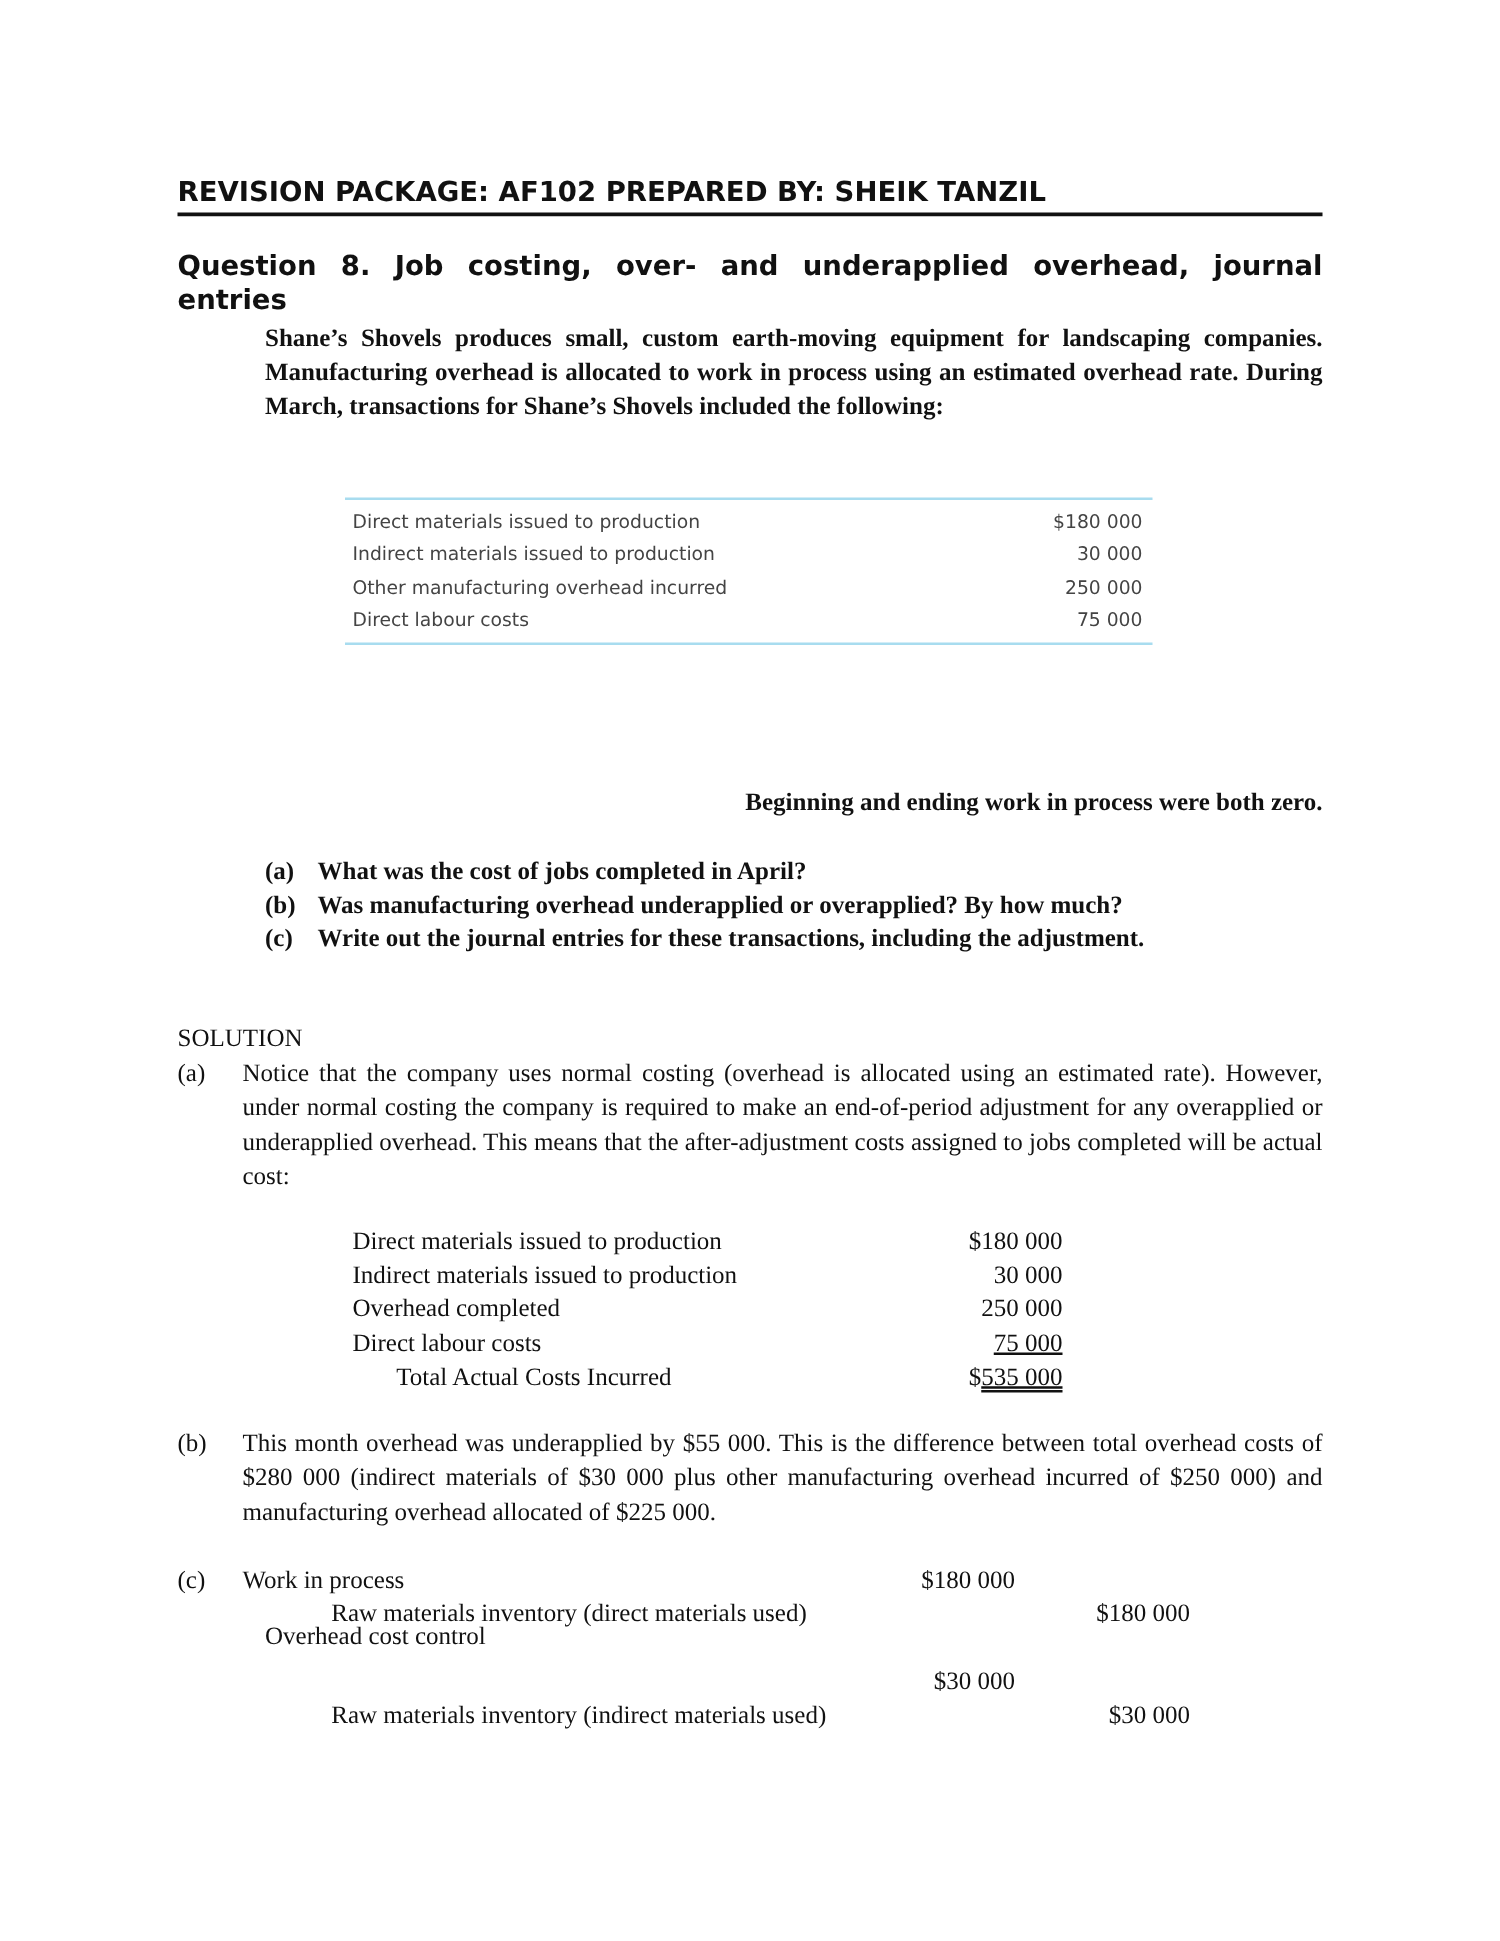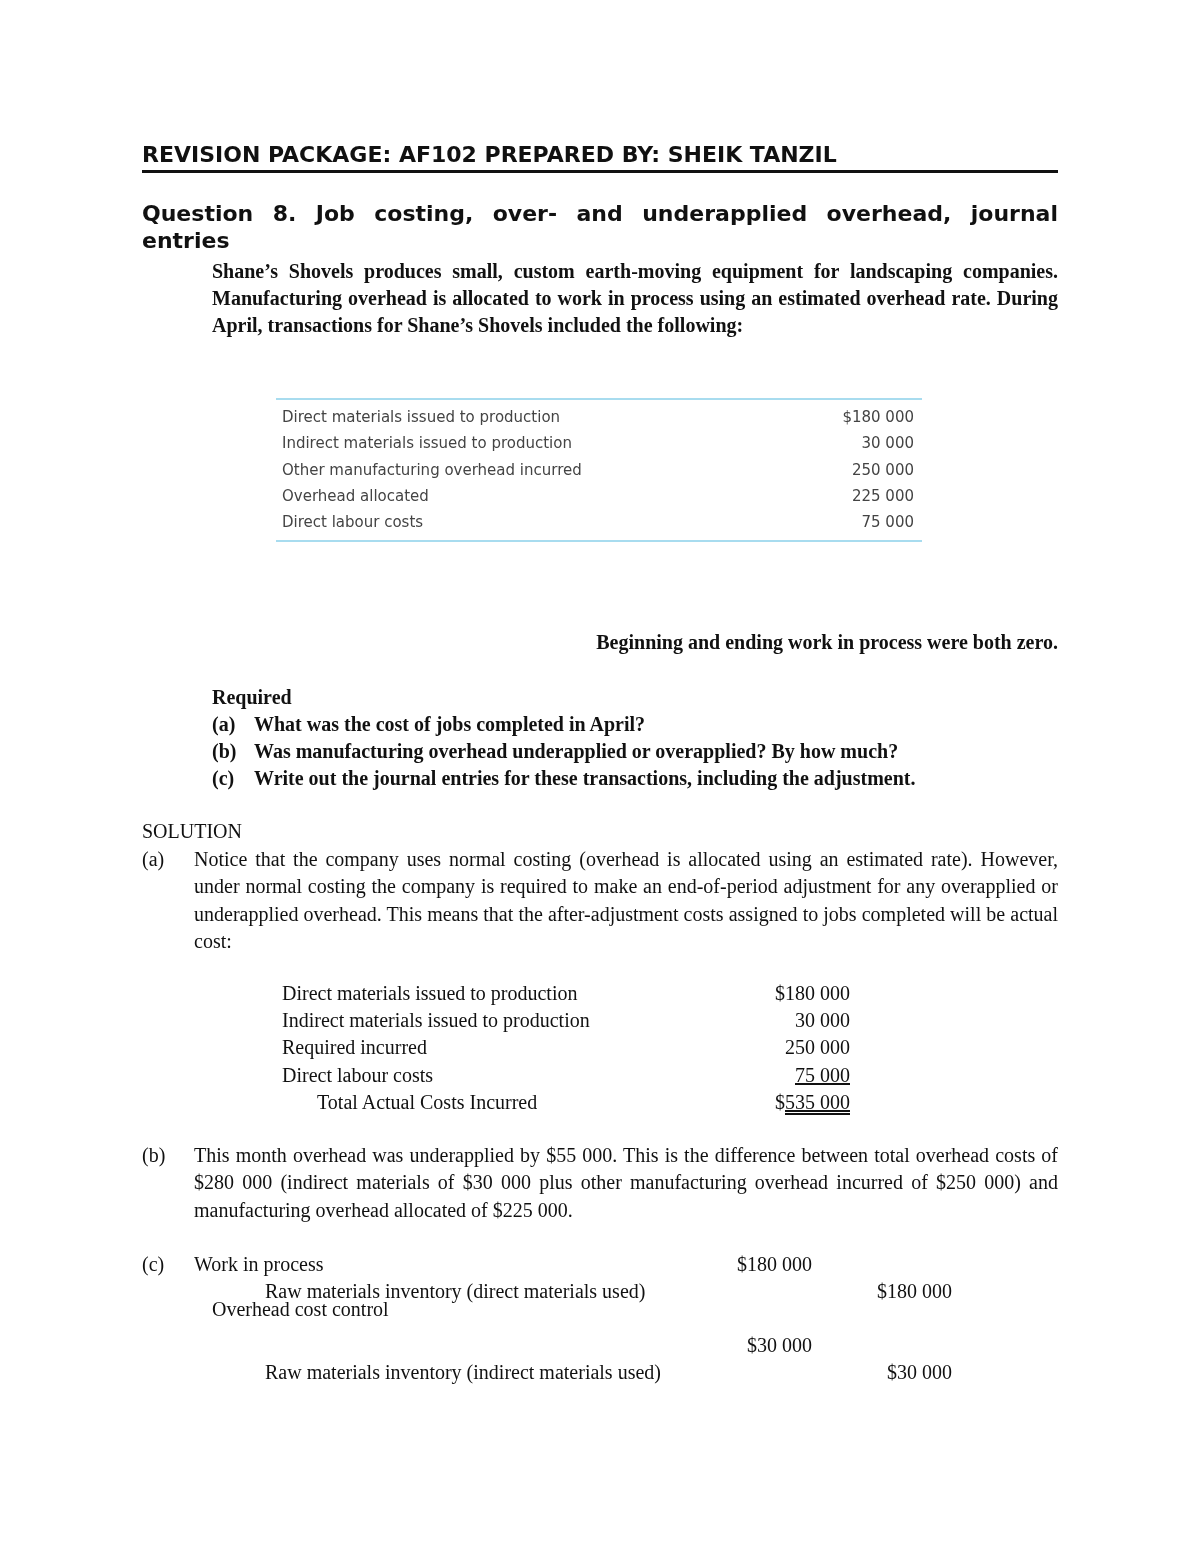--- a/index.html
+++ b/index.html
@@ -41,49 +41,44 @@
 <body>
 
 <div class="abs sans header-title">REVISION PACKAGE: AF102 PREPARED BY: SHEIK TANZIL</div>
 <div class="abs header-rule"></div>
 
 <div class="abs sans q-title">
   <span class="line1">Question 8. Job costing, over- and underapplied overhead, journal</span>
   <span>entries</span>
 </div>
 
-<div class="abs serif intro">Shane’s Shovels produces small, custom earth-moving equipment for landscaping companies. Manufacturing overhead is allocated to work in process using an estimated overhead rate. During April, transactions for Shane’s Shovels included the following:</div>
+<div class="abs serif intro">Shane’s Shovels produces small, custom earth-moving equipment for landscaping companies. Manufacturing overhead is allocated to work in process using an estimated overhead rate. During March, transactions for Shane’s Shovels included the following:</div>
 
 <div class="abs given-table">
   <div class="given-row">
     <span>Direct materials issued to production</span>
     <span>$180 000</span>
   </div>
   <div class="given-row">
     <span>Indirect materials issued to production</span>
     <span>30 000</span>
   </div>
   <div class="given-row">
     <span>Other manufacturing overhead incurred</span>
     <span>250 000</span>
   </div>
   <div class="given-row">
-    <span>Overhead allocated</span>
-    <span>225 000</span>
-  </div>
-  <div class="given-row">
     <span>Direct labour costs</span>
     <span>75 000</span>
   </div>
 </div>
 
 <div class="abs serif bold-par" style="top:629px;text-align:right;">Beginning and ending work in process were both zero.</div>
 
 <div class="abs serif bold-par" style="top:684px;">
-  <div>Required</div>
   <div class="req-item">
     <span class="lbl">(a)</span>
     <span>What was the cost of jobs completed in April?</span>
   </div>
   <div class="req-item">
     <span class="lbl">(b)</span>
     <span>Was manufacturing overhead underapplied or overapplied? By how much?</span>
   </div>
   <div class="req-item">
     <span class="lbl">(c)</span>
@@ -101,21 +96,21 @@
 <div class="abs serif cost-table">
   <div class="cost-row">
     <span>Direct materials issued to production</span>
     <span class="val">$180 000</span>
   </div>
   <div class="cost-row">
     <span>Indirect materials issued to production</span>
     <span class="val">30 000</span>
   </div>
   <div class="cost-row">
-    <span>Required incurred</span>
+    <span>Overhead completed</span>
     <span class="val">250 000</span>
   </div>
   <div class="cost-row">
     <span>Direct labour costs</span>
     <span class="val u1" style="padding-left:14px;">75 000</span>
   </div>
   <div class="cost-row total">
     <span class="name">Total Actual Costs Incurred</span>
     <span class="val"><span>$</span><span class="u2">535 000</span></span>
   </div>

